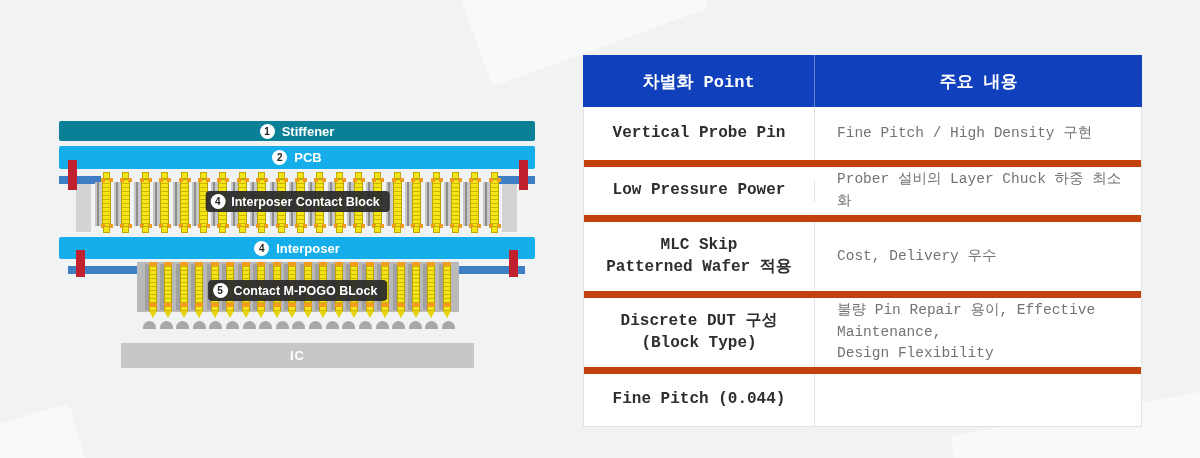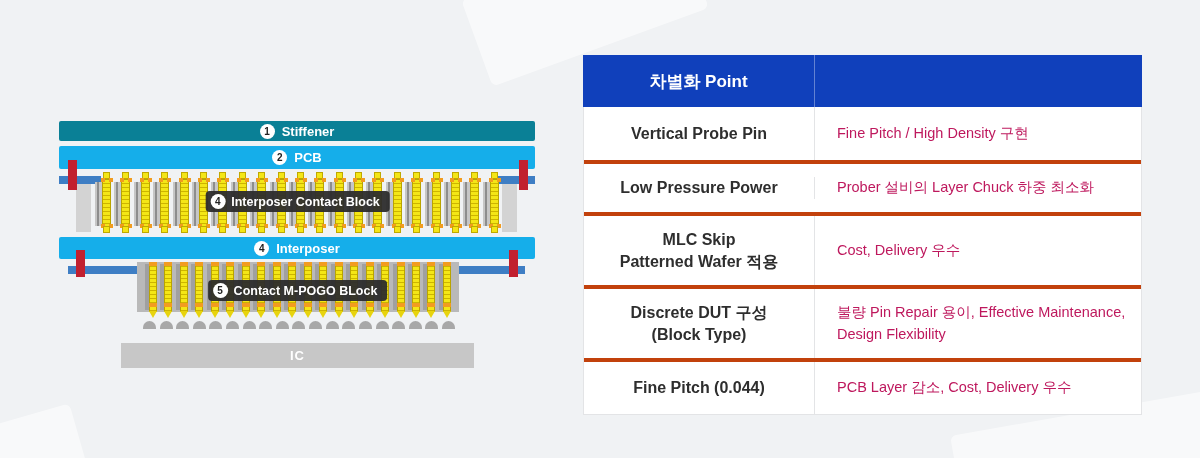--- a/index.html
+++ b/index.html
@@ -73,37 +73,37 @@
         border-right:4px solid transparent;border-top:7px solid #e8d40e;}
 
   .bumps{position:absolute;left:84px;top:201px;width:312px;height:8px;display:flex;
          justify-content:space-between;z-index:1;}
   .bump{width:13px;height:8px;border-radius:7px 7px 0 0;background:#a8a8a8;flex:0 0 13px;}
   .ic{position:absolute;left:62px;top:211px;width:353px;height:25px;background:var(--c-ic-gray,#c7c7c7);
       display:flex;align-items:center;justify-content:center;color:#fff;font-size:13px;
       font-weight:700;letter-spacing:1px;z-index:0;margin-top:12px;}
 
   
-  .tbl{position:absolute;left:583px;top:55px;width:559px;}
+  .tbl{position:absolute;left:583px;top:55px;width:559px;font-family:Liberation Mono, monospace;}
   .thead{display:flex;height:52px;background:var(--t-header,#1040bb);color:#fff;}
   .thcell{display:flex;align-items:center;justify-content:center;font-size:17px;font-weight:700;}
   .thcell.c1{flex:0 0 232px;border-right:1px solid rgba(255,255,255,.35);box-sizing:border-box;}
   .thcell.c2{flex:1;}
   .tbody{background:#fff;border:1px solid #e3e4e6;border-top:none;box-sizing:border-box;}
-  .trow{display:flex;border-bottom:4px solid #c2410c;}
+  .trow{display:flex;border-bottom:7px solid #c2410c;}
   .trow:last-child{border-bottom:none;}
   .trow:nth-child(1){height:53px;}
   .trow:nth-child(2){height:48px;align-items:center;}
   .trow:nth-child(3){height:69px;justify-content:center;}
   .trow:nth-child(4){height:69px;}
   .trow:nth-child(5){height:52px;}
   .tcell{display:flex;align-items:center;white-space:pre-line;box-sizing:border-box;}
   .tleft{flex:0 0 231px;justify-content:center;text-align:center;color:#2e2e2e;
          font-size:16px;font-weight:700;border-right:1px solid #e3e4e6;line-height:1.35;}
-  .tright{flex:1;padding-left:22px;padding-right:14px;color:#be185d;font-size:14.5px;line-height:1.5;}
+  .tright{flex:1;padding-left:22px;padding-right:14px;color:#737373;font-size:14.5px;line-height:1.5;}
 </style>
 </head>
 <body>
 
 <div class="stage">
   <div class="bg-shape bg-1"></div>
   <div class="bg-shape bg-2"></div>
   <div class="bg-shape bg-3"></div>
 
   <div class="diagram">
@@ -396,20 +396,21 @@
         <i class="bump"></i>
       </div>
     <div class="ic">
       <span>IC</span>
     </div>
   </div>
 
   <div class="tbl">
     <div class="thead">
       <div class="thcell c1">차별화 Point</div>
+      <div class="thcell c2">주요 내용</div>
     </div>
     <div class="tbody">
         <div class="trow">
           <div class="tcell tleft">Vertical Probe Pin</div>
           <div class="tcell tright">Fine Pitch / High Density 구현</div>
         </div>
         <div class="trow">
           <div class="tcell tleft">Low Pressure Power</div>
           <div class="tcell tright">Prober 설비의 Layer Chuck 하중 최소화</div>
         </div>
@@ -419,17 +420,16 @@
           <div class="tcell tright">Cost, Delivery 우수</div>
         </div>
         <div class="trow">
           <div class="tcell tleft">Discrete DUT 구성
 (Block Type)</div>
           <div class="tcell tright">불량 Pin Repair 용이, Effective Maintenance,
 Design Flexibility</div>
         </div>
         <div class="trow">
           <div class="tcell tleft">Fine Pitch (0.044)</div>
-          <div class="tcell tright">PCB Layer 감소, Cost, Delivery 우수</div>
         </div>
       </div>
   </div>
 </div>
 
 </body></html>

